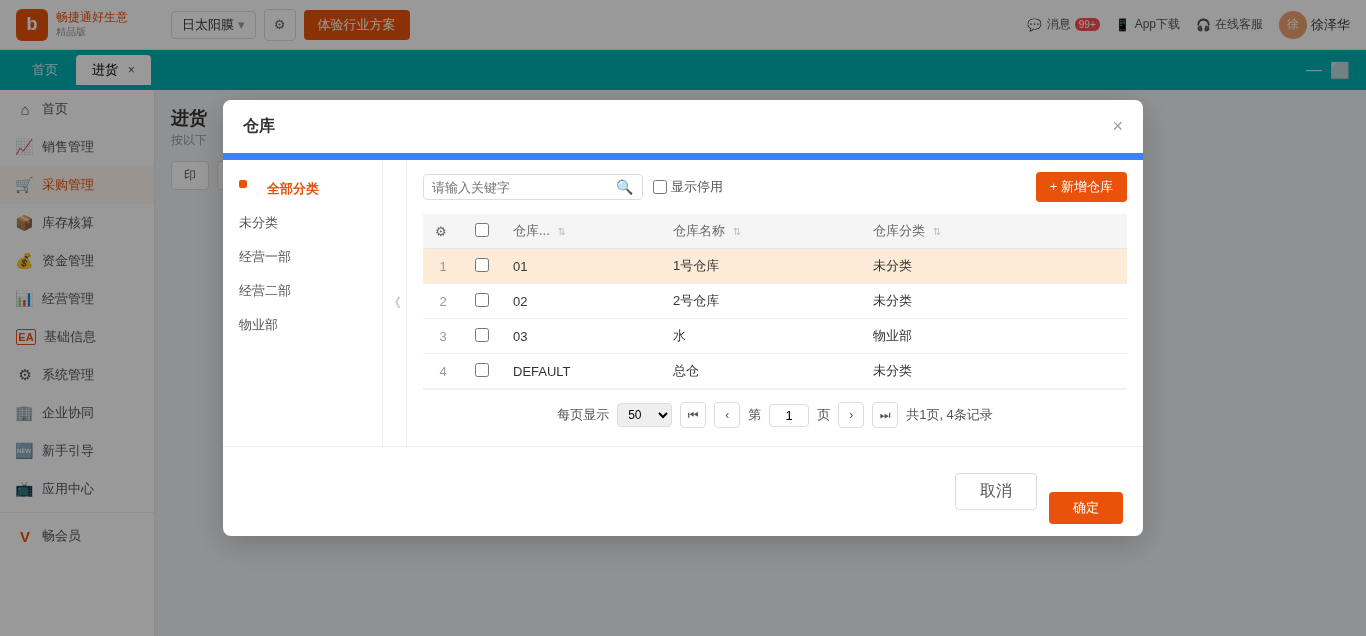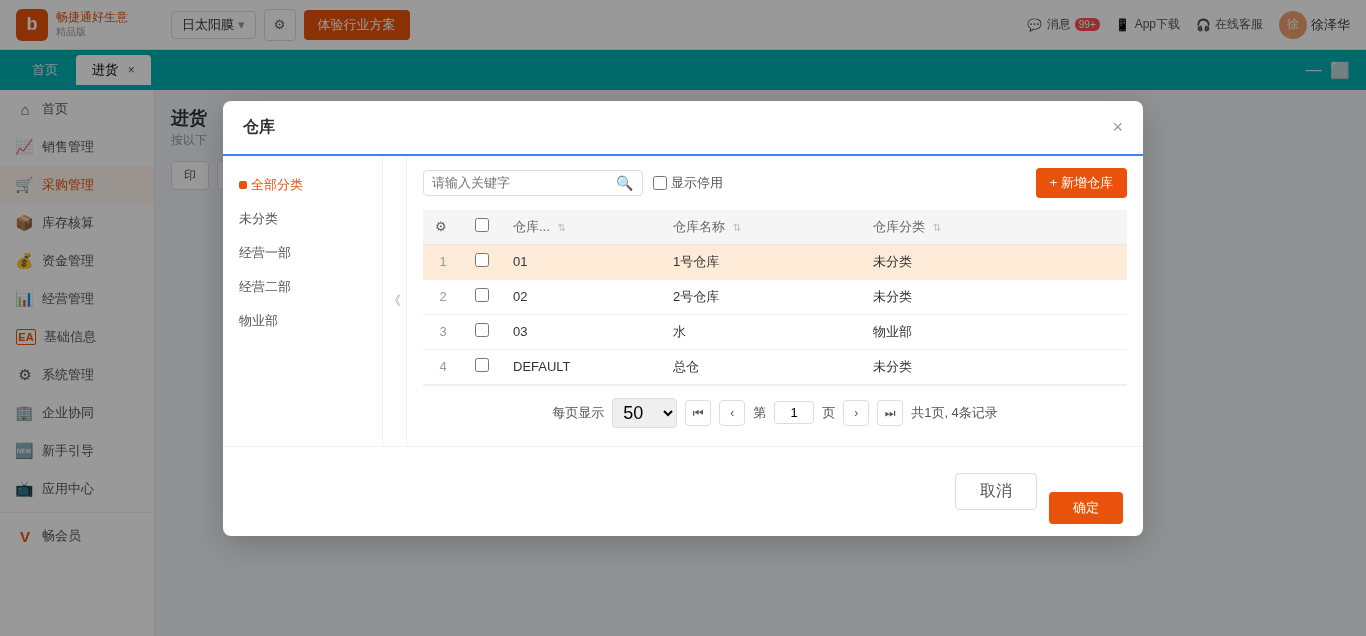--- a/index.html
+++ b/index.html
@@ -54,28 +54,28 @@
     
     .toolbar { display: flex; align-items: center; gap: 8px; margin-bottom: 12px; flex-wrap: wrap; }
     .toolbar-btn { border: 1px solid #ddd; background: #fff; border-radius: 4px; padding: 5px 12px; cursor: pointer; font-size: 12px; color: #555; display: flex; align-items: center; gap: 4px; }
     .toolbar-btn.primary { background: #e8520a; color: #fff; border-color: #e8520a; }
 
     
     .overlay { position: fixed; top: 0; left: 0; right: 0; bottom: 0; background: rgba(0,0,0,0.4); z-index: 100; display: flex; align-items: center; justify-content: center; }
 
     
     .modal { background: #fff; border-radius: 8px; width: 920px; max-height: 560px; display: flex; flex-direction: column; box-shadow: 0 8px 32px rgba(0,0,0,0.2); }
-    .modal-header { display: flex; align-items: center; justify-content: space-between; padding: 16px 20px; border-bottom: 2px solid #3b82f6; }
+    .modal-header { display: flex; align-items: center; justify-content: space-between; padding: 16px 20px; border-bottom: 7px solid #3b82f6; }
     .modal-title { font-size: 16px; font-weight: 600; color: #333; }
     .modal-close { cursor: pointer; color: #999; font-size: 18px; }
     .modal-body { display: flex; flex: 1; overflow: hidden; }
     .modal-sidebar { width: 160px; border-right: 1px solid #f0f0f0; padding: 12px 0; flex-shrink: 0; }
     .modal-sidebar-collapse { width: 24px; display: flex; align-items: center; justify-content: center; border-right: 1px solid #f0f0f0; cursor: pointer; color: #999; }
     .category-item { padding: 8px 16px; font-size: 13px; color: #555; cursor: pointer; }
-    .category-item.active { color: #e8520a; font-weight: 400; display: flex; align-items: center; gap: 4px; }
+    .category-item.active { color: #e8520a; font-weight: 700; display: flex; gap: 20px; }
     .category-dot { display: inline-block; width: 8px; height: 8px; border-radius: 2px; background: #e8520a; }
     .modal-content { flex: 1; display: flex; flex-direction: column; overflow: hidden; padding: 12px 16px; }
     .modal-toolbar { display: flex; align-items: center; gap: 10px; margin-bottom: 12px; }
     .search-input-wrap { display: flex; align-items: center; border: 1px solid #ddd; border-radius: 4px; padding: 4px 8px; flex: 0 0 220px; }
     .search-input { border: none; outline: none; font-size: 13px; width: 100%; color: #333; }
     .search-icon-btn { color: #999; cursor: pointer; font-size: 14px; }
     .checkbox-label { display: flex; align-items: center; gap: 4px; font-size: 13px; color: #555; }
     .add-btn { margin-left: auto; background: #e8520a; color: #fff; border: none; border-radius: 4px; padding: 6px 14px; cursor: pointer; font-size: 13px; display: flex; align-items: center; gap: 4px; }
 
     
@@ -83,21 +83,21 @@
     .modal-table th { background: #f5f5f5; color: #666; font-weight: normal; padding: 8px 12px; text-align: left; border-bottom: 1px solid #e8e8e8; }
     .modal-table td { padding: 8px 12px; border-bottom: 1px solid #f0f0f0; }
     .modal-table tr.selected td { background: #fdebd8; }
     .modal-table .row-num { color: #999; text-align: center; }
     .sort-icon { font-size: 10px; color: #bbb; margin-left: 4px; }
     .th-gear { text-align: center; }
     .th-check { text-align: center; }
 
     
     .modal-pagination { display: flex; align-items: center; justify-content: center; gap: 8px; padding: 12px 0 6px; border-top: 1px solid #f0f0f0; margin-top: auto; font-size: 13px; color: #555; }
-    .page-size-select { border: 1px solid #ddd; border-radius: 4px; padding: 3px 6px; font-size: 18px; }
+    .page-size-select { border: 1px solid #ddd; border-radius: 4px; padding: 3px 6px; font-size: 12px; }
     .page-btn { width: 26px; height: 26px; border: 1px solid #ddd; border-radius: 4px; display: flex; align-items: center; justify-content: center; cursor: pointer; background: #fff; font-size: 12px; color: #555; }
     .page-input { width: 40px; border: 1px solid #ddd; border-radius: 4px; padding: 3px 6px; text-align: center; font-size: 13px; }
 
     
     .modal-footer { display: flex; align-items: center; justify-content: flex-end; gap: 12px; padding: 12px 20px; border-top: 1px solid #f0f0f0; }
     .cancel-btn { border: 1px solid #ddd; background: #fff; border-radius: 4px; padding: 7px 24px; cursor: pointer; font-size: 16px; color: #555; }
     .confirm-btn { background: #e8520a; color: #fff; border: none; border-radius: 4px; padding: 7px 24px; cursor: pointer; font-size: 13px; margin-top: 33px; }
 
     
     input[type="checkbox"] { width: 14px; height: 14px; cursor: pointer; accent-color: #e8520a; }

